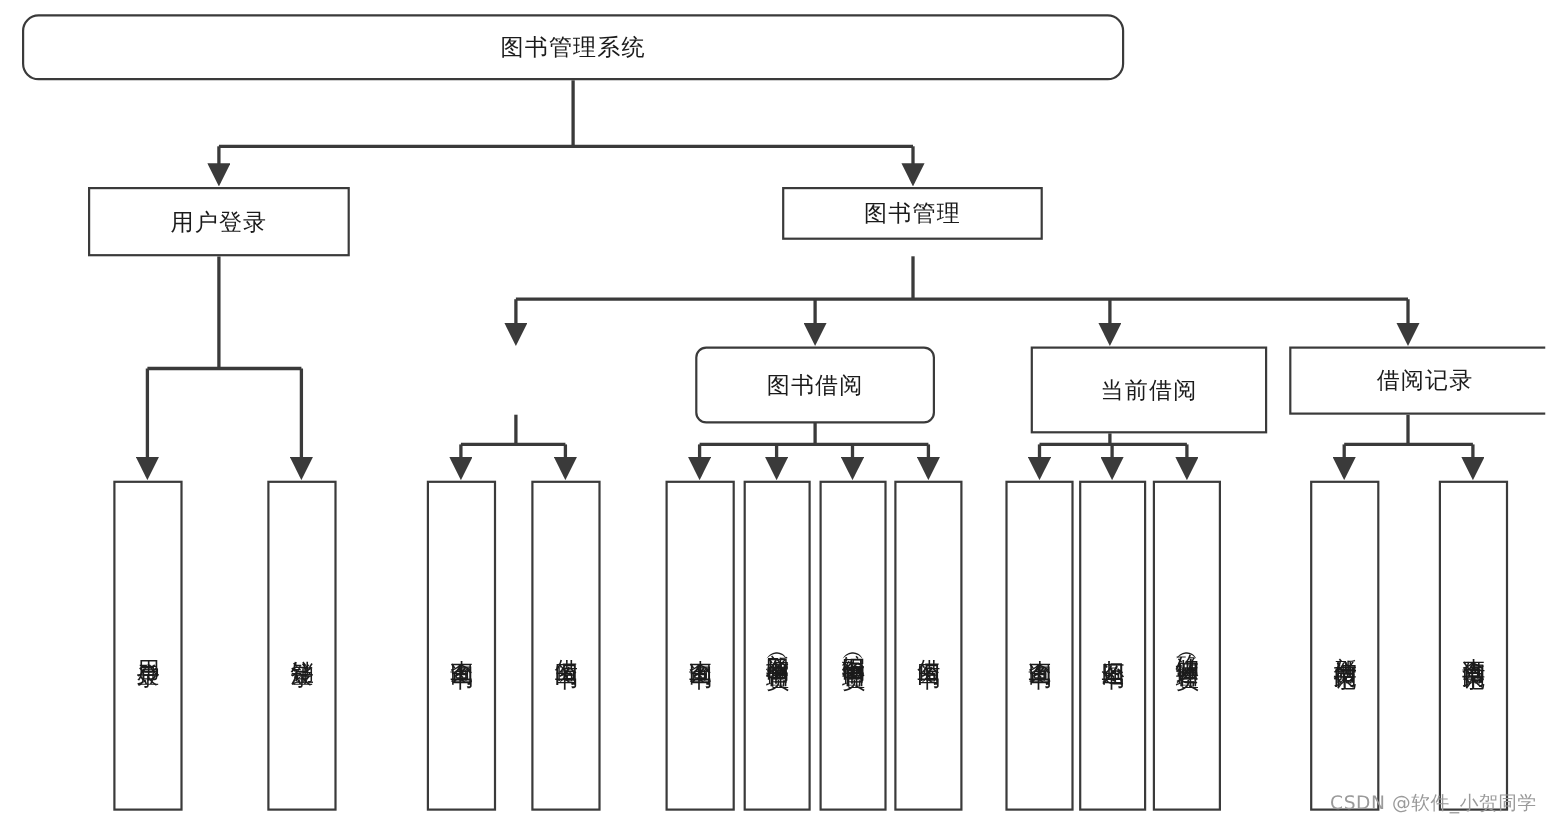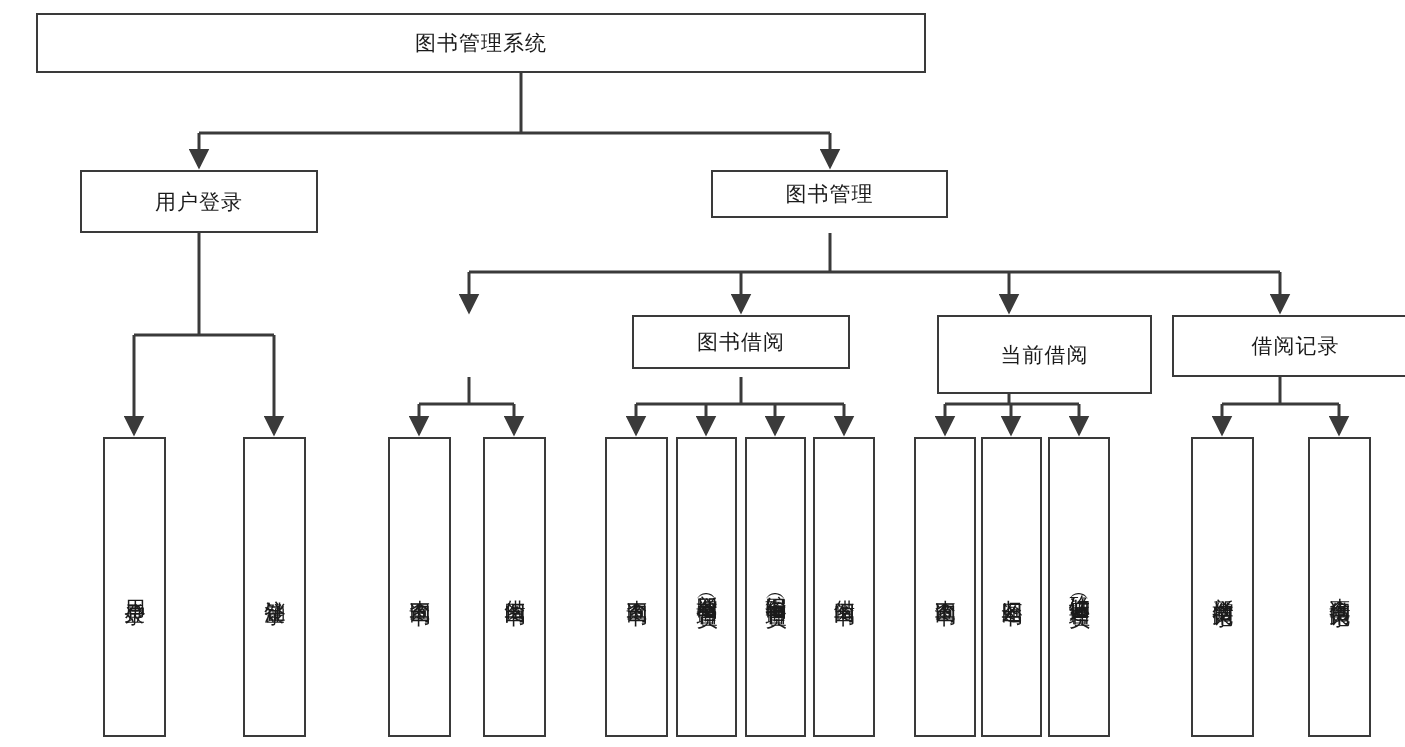--- a/index.html
+++ b/index.html
@@ -117,26 +117,26 @@
       <path d="M 1011 404 L 1011 433" marker-end="url(#arrow)"></path>
       <path d="M 1079 404 L 1079 433" marker-end="url(#arrow)"></path>
 
       <path d="M 1280 377 L 1280 404"></path>
       <path d="M 1222 404 L 1339 404"></path>
       <path d="M 1222 404 L 1222 433" marker-end="url(#arrow)"></path>
       <path d="M 1339 404 L 1339 433" marker-end="url(#arrow)"></path>
     </g>
   </svg>
 
-  <div class="node horiz" style="left:36px; top:13px; width:890px; height:60px;">图书管理系统</div>
+  <div class="node horiz" style="left:20px; top:13px; width:1002px; height:60px;border-radius:15px;">图书管理系统</div>
 
   <div class="node horiz" style="left:80px; top:170px; width:238px; height:63px;">用户登录</div>
   <div class="node horiz" style="left:711px; top:170px; width:237px; height:48px;">图书管理</div>
 
-  <div class="node horiz" style="left:632px; top:315px; width:218px; height:54px;">图书借阅</div>
+  <div class="node horiz" style="left:632px; top:315px; width:218px; height:70px;border-radius:10px;">图书借阅</div>
   <div class="node horiz" style="left:937px; top:315px; width:215px; height:79px;">当前借阅</div>
   <div class="node horiz" style="left:1172px; top:315px; width:247px; height:62px;">借阅记录</div>
 
   <div class="node vert" style="left:103px; top:437px; width:63px; height:300px;">
     <span class="vlabel">用户登录</span>
   </div>
   <div class="node vert" style="left:243px; top:437px; width:63px; height:300px;">
     <span class="vlabel">注销登录</span>
   </div>
 
@@ -170,14 +170,15 @@
     <span class="vlabel">确认归还（管理员）</span>
   </div>
 
   <div class="node vert" style="left:1191px; top:437px; width:63px; height:300px;">
     <span class="vlabel">新增借阅记录</span>
   </div>
   <div class="node vert" style="left:1308px; top:437px; width:63px; height:300px;">
     <span class="vlabel">查询借阅记录</span>
   </div>
 
+  <div id="watermark">CSDN @软件_小贺同学</div>
 
 </div>
 
 </body></html>

